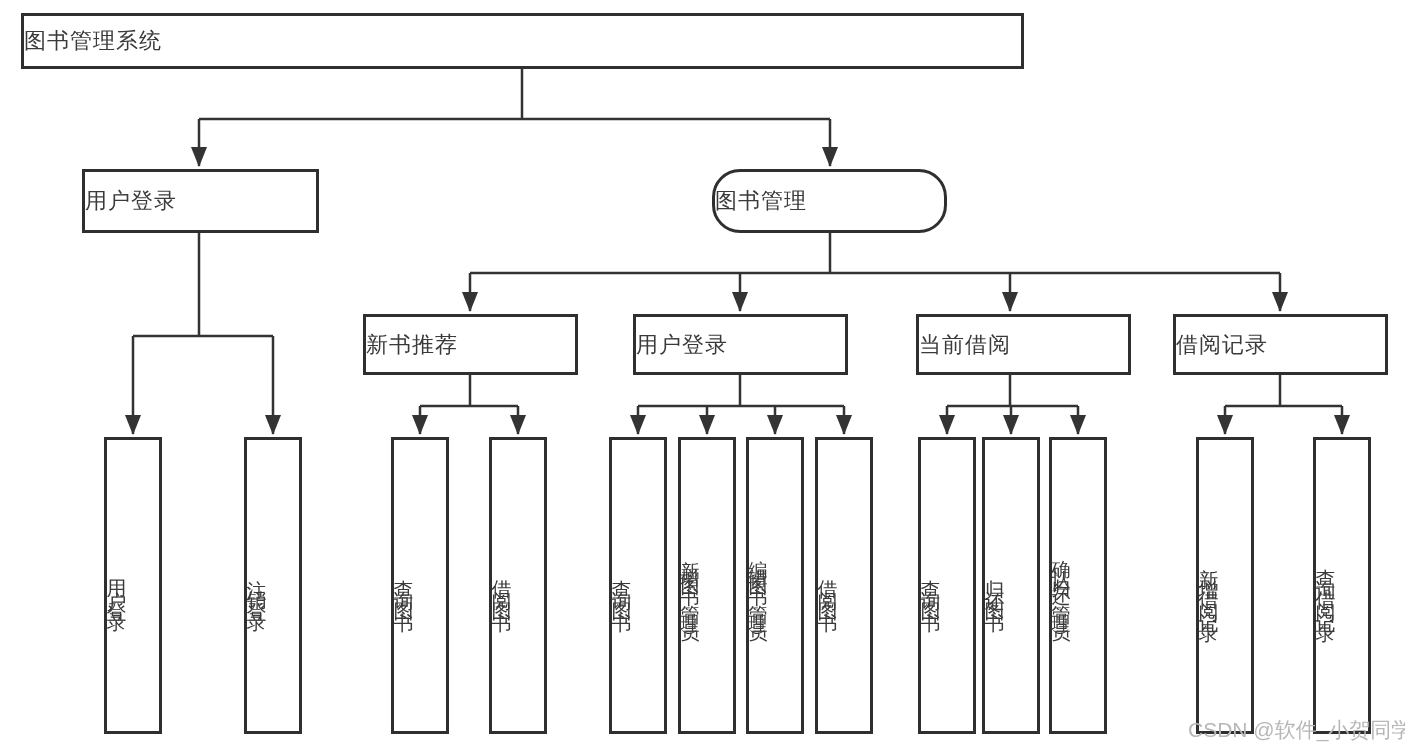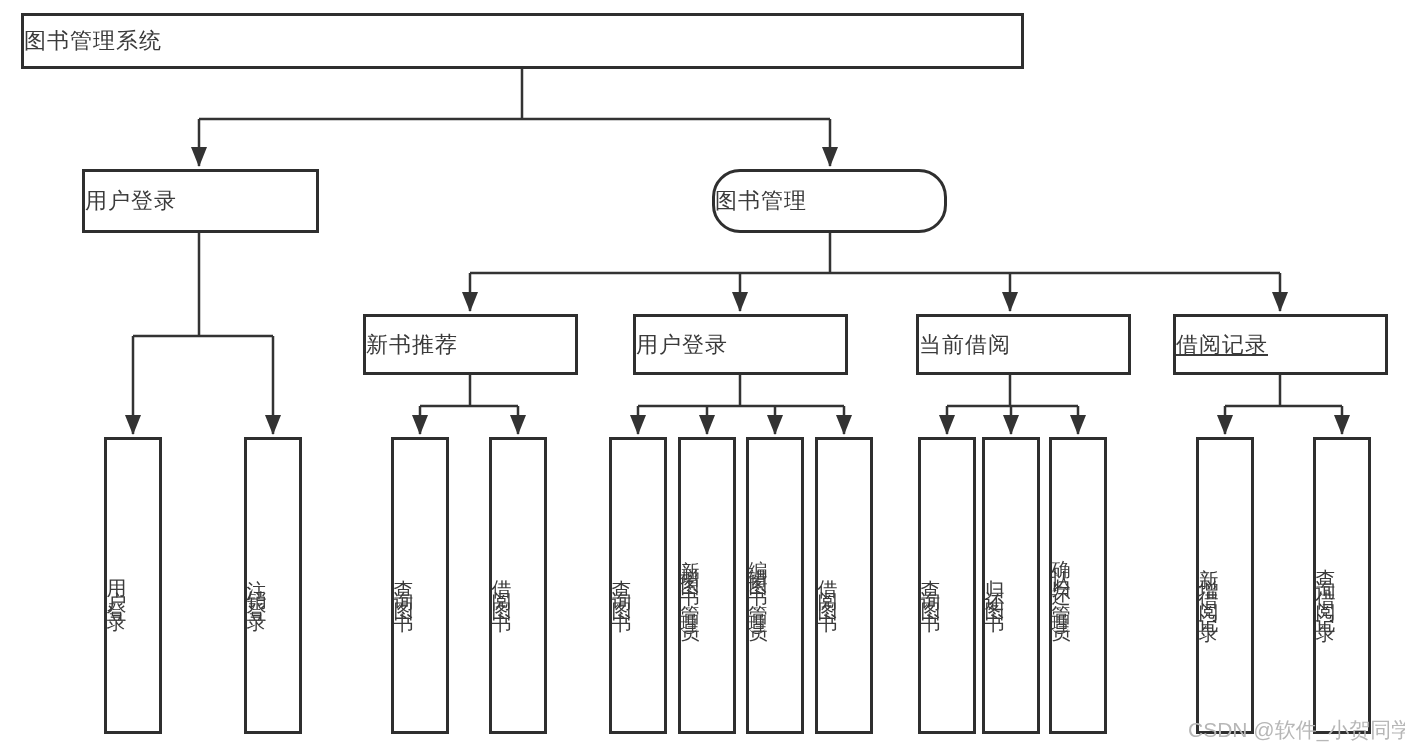--- a/index.html
+++ b/index.html
@@ -38,21 +38,21 @@
     letter-spacing: 1px;
     white-space: nowrap;
   }
   .root-box   { left: 21px;  top: 13px;  width: 1003px; height: 56px; }
   .l2a        { left: 82px;  top: 169px; width: 237px;  height: 64px; }
   .l2b        { left: 712px; top: 169px; width: 235px;  height: 64px; border-radius: 28px; }
   .l3         { top: 314px; width: 215px; height: 61px; }
   .l3-1 { left: 363px; }
   .l3-2 { left: 633px; }
   .l3-3 { left: 916px; }
-  .l3-4 { left: 1173px; text-decoration: underline; }
+  .l3-4 { left: 1173px; }
   .leaf {
     top: 437px;
     width: 58px;
     height: 297px;
   }
   .leaf .vtext {
     writing-mode: vertical-lr;
     text-orientation: mixed;
     font-size: 20px;
     line-height: 1;

